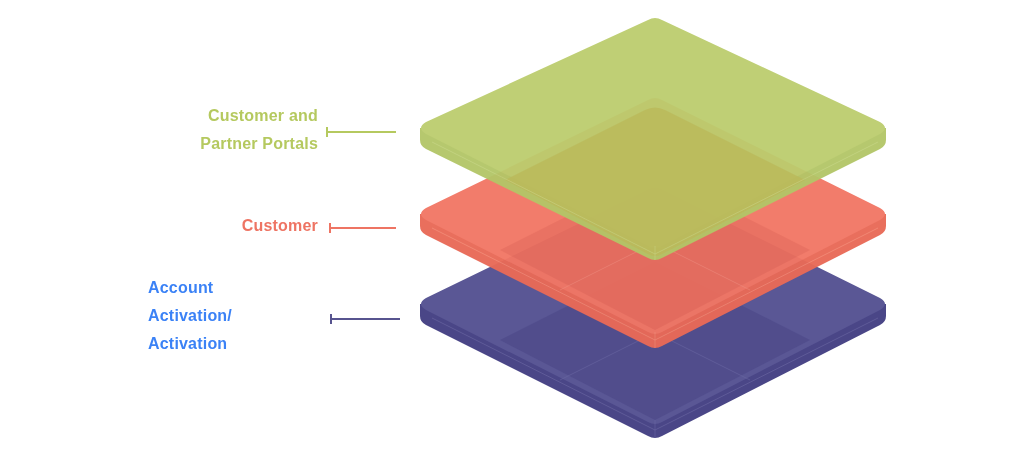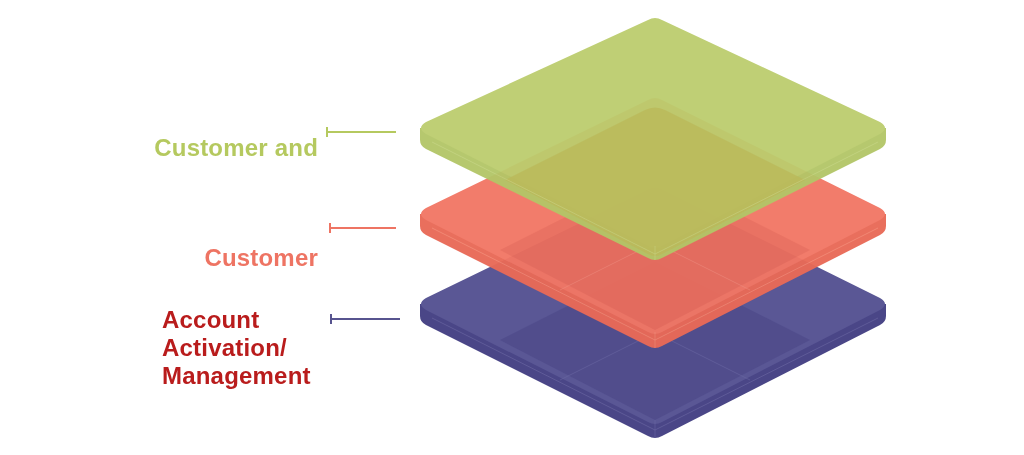--- a/index.html
+++ b/index.html
@@ -19,24 +19,23 @@
       left: 0; top: 0;
       width: 1024px; height: 455px;
     }
     svg.layers {
       position: absolute;
       left: 0; top: 0;
     }
     .label {
       position: absolute;
       font-weight: bold;
-      font-size: 24px;
+      font-size: 16px;
       line-height: 28px;
       letter-spacing: 0.2px;
-      margin-top: 32px;
     }
     .label-line {
       display: block;
       white-space: nowrap;
     }
     .label.right {
       text-align: right;
     }
     .connector {
       position: absolute;
@@ -87,34 +86,35 @@
       <path d="M426,122 L648,20 Q655,16 662,20 L880,122 Q890,128 880,134 L662,246 Q655,250 648,246 L426,134 Q416,128 426,122 Z" fill="#bccd6e"></path>
 
       <path d="M505,180 L645,110 Q655,105 665,110 L805,180 L662,254 Q655,258 648,254 Z" fill="#b8bd5a" opacity="0.85"></path>
       <path d="M432,142 L655,254 L878,142" fill="none" stroke="#c7d683" stroke-width="1" opacity="0.6"></path>
       <line x1="655" y1="246" x2="655" y2="260" stroke="#c7d683" stroke-width="1" opacity="0.5"></line>
     </g>
   </svg>
 
   <div class="label right" style="left:140px; top:102px; width:178px; color:#b5c95f;">
     <span class="label-line">Customer and</span>
+    <span class="label-line">Partner Portals</span>
   </div>
   <div class="connector" style="left:326px; top:131px; width:70px; background:#b5c95f;">
     <span class="tick" style="background:#b5c95f;"></span>
   </div>
 
   <div class="label right" style="left:180px; top:212px; width:138px; color:#ee7463;">
     <span class="label-line">Customer</span>
   </div>
   <div class="connector" style="left:329px; top:227px; width:67px; background:#ee7463;">
     <span class="tick" style="background:#ee7463;"></span>
   </div>
 
-  <div class="label" style="left:162px; top:274px; width:170px; color:#b91c1c;">
+  <div class="label" style="left:148px; top:274px; width:170px; color:#3b82f6;">
     <span class="label-line">Account</span>
     <span class="label-line">Activation/</span>
-    <span class="label-line">Management</span>
+    <span class="label-line">Activation</span>
   </div>
   <div class="connector" style="left:330px; top:318px; width:70px; background:#57548f;">
     <span class="tick" style="background:#57548f;"></span>
   </div>
 
 </div>
 
 </body></html>

